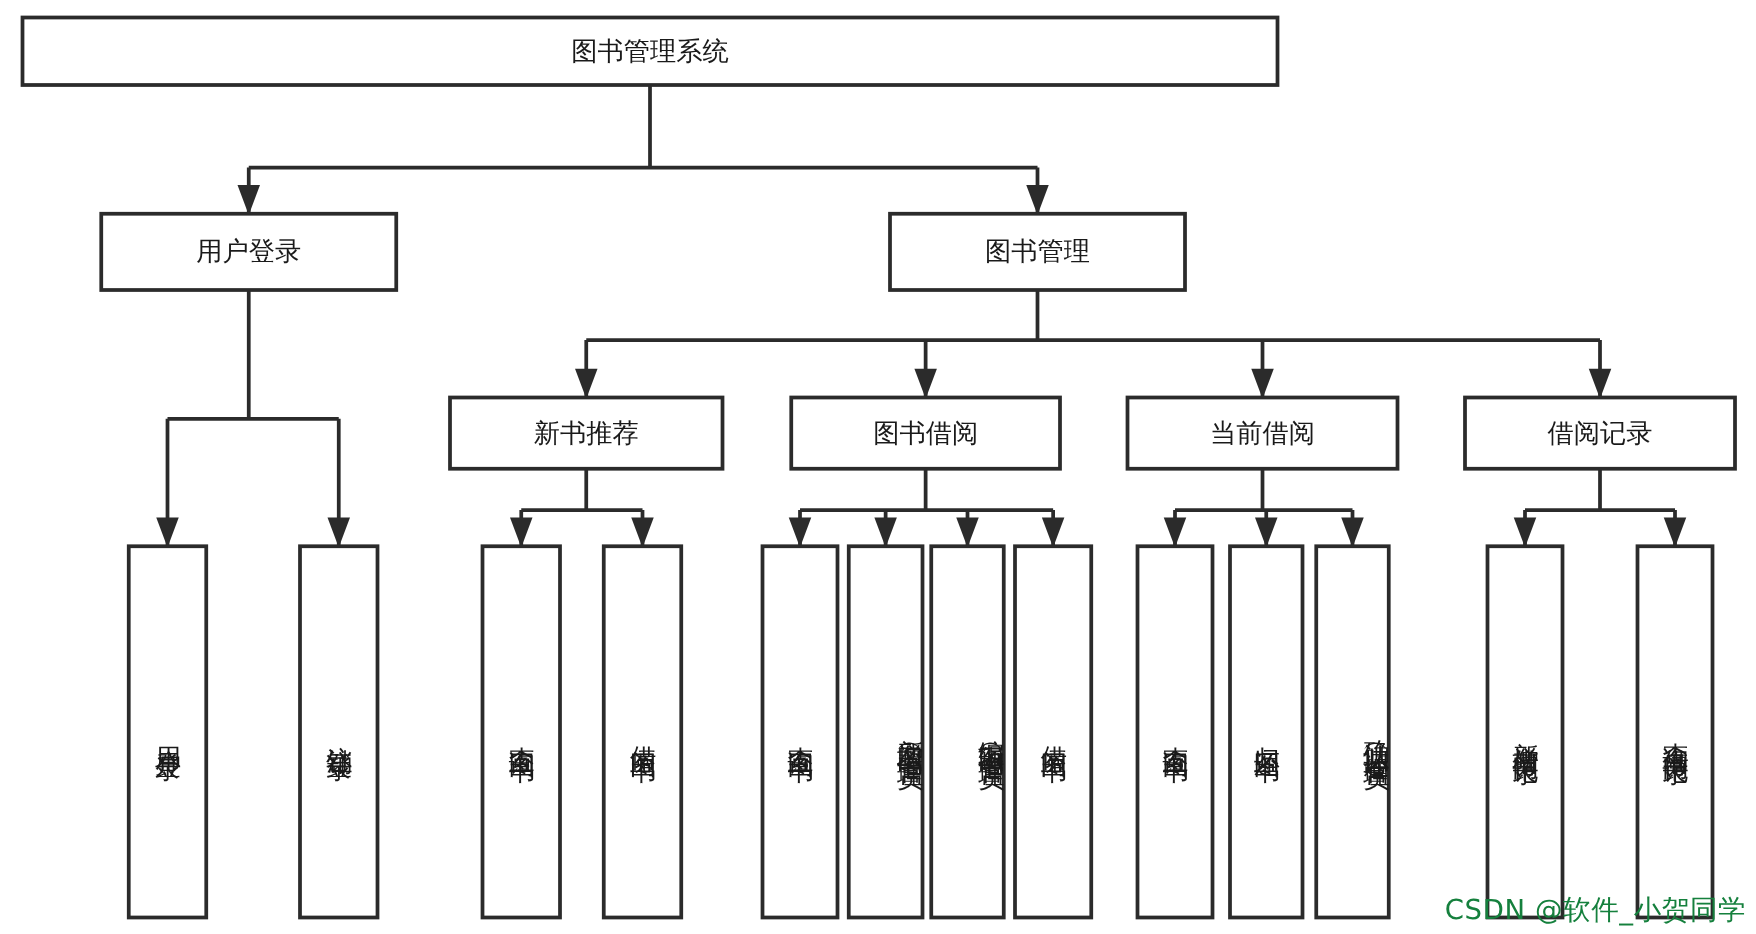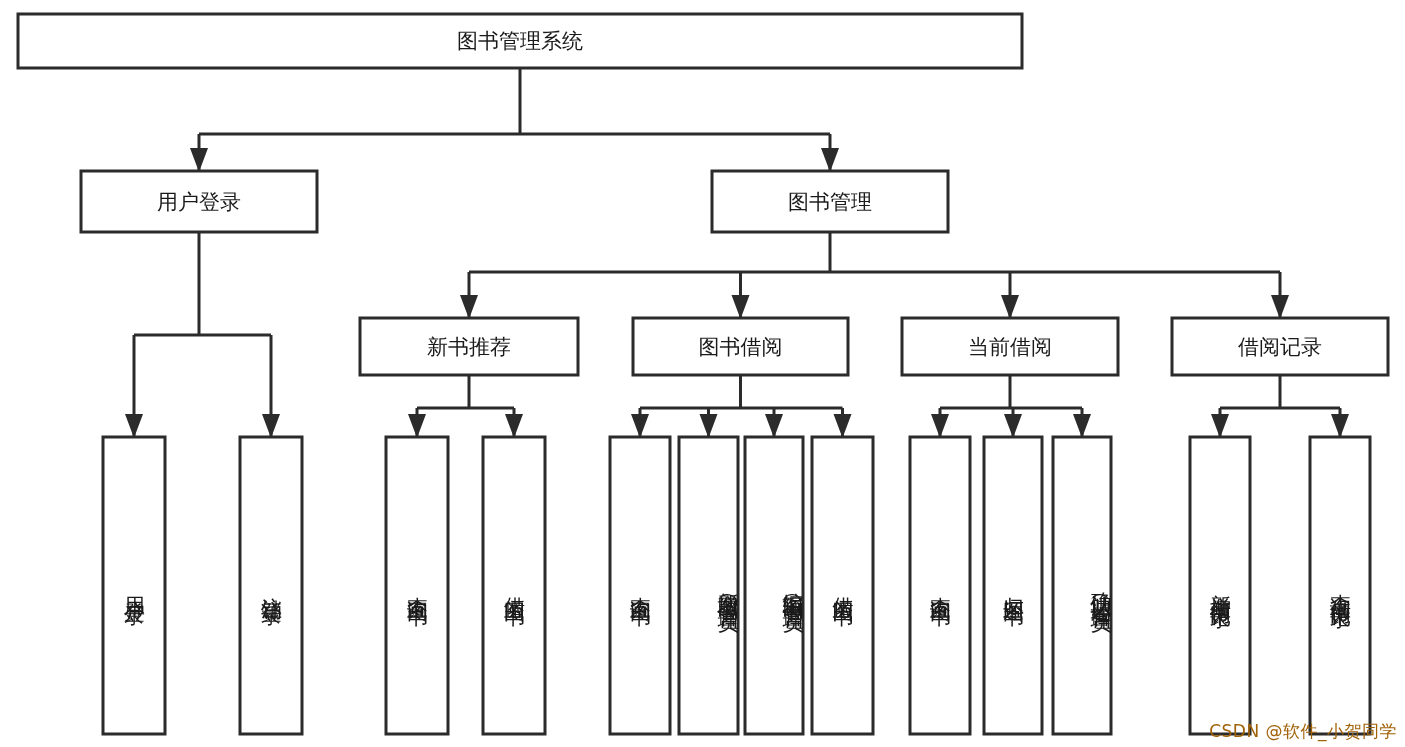--- a/index.html
+++ b/index.html
@@ -63,22 +63,22 @@
     justify-content: center;
     white-space: nowrap;
     pointer-events: none;
     user-select: none;
   }
   .watermark {
     position: absolute;
     right: 8px;
     bottom: 4px;
     font-family: "DejaVu Sans", "Liberation Sans", sans-serif;
-    font-size: 17px;
-    color: #a16207;
+    font-size: 22px;
+    color: #15803d;
     letter-spacing: 0.5px;
     white-space: nowrap;
   }
 </style>
 </head>
 <body>
 
 <div id="diagram-root">
 
   <svg id="flow-svg" viewBox="0 0 1405 747">

